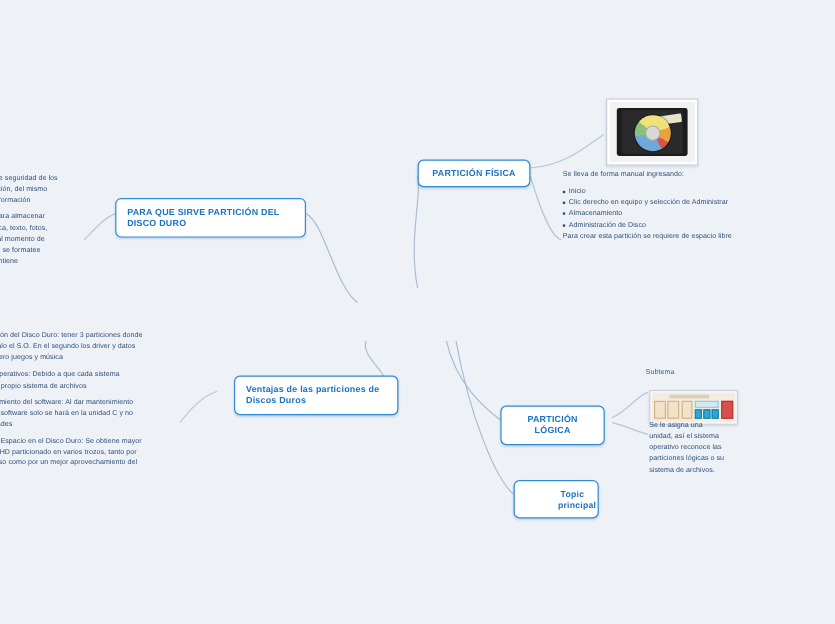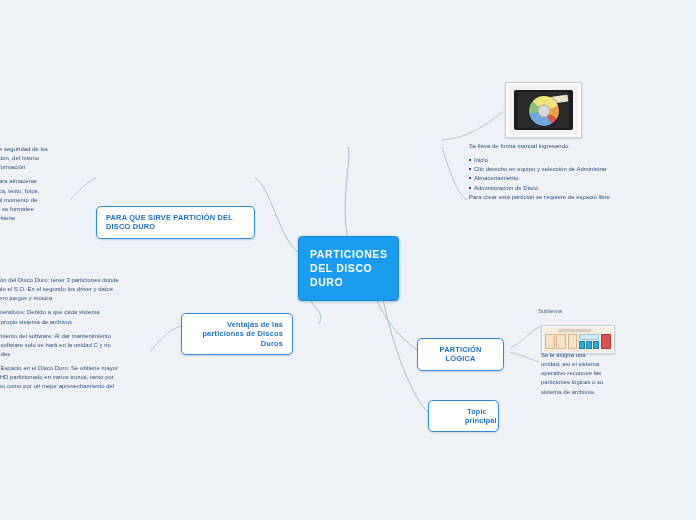--- a/index.html
+++ b/index.html
@@ -55,22 +55,22 @@
   }
   .node.small {
     font-size: 7.4px;
   }
   .node.tiny {
     font-size: 7.2px;
   }
   
   #n-center   { left: 298px; top: 236px; width: 101px; }
   #n-fisica   { left: 348px; top: 133px; width: 94px;  text-align: center; }
-  #n-paraque  { left: 96px;  top: 165px; width: 159px; margin-top: 41px; }
-  #n-ventajas { left: 181px; top: 313px; width: 112px; text-align: right; }
+  #n-paraque  { left: 96px;  top: 165px; width: 159px; }
+  #n-ventajas { left: 195px; top: 313px; width: 137px; }
   #n-logica   { left: 417px; top: 338px; width: 87px;  text-align: center; }
   #n-topic    { left: 428px; top: 400px; width: 71px;  text-align: center; padding-left: 36px; }
 
   
   .note {
     position: absolute;
     color: #2f4f7a;
     font-size: 5.9px;
     line-height: 1.55;
     letter-spacing: .05px;
@@ -177,22 +177,22 @@
       <path d="M96 178 C 86 182, 78 192, 70 200" stroke="#b4c6d8"></path>
 
       <path d="M181 326 C 168 330, 158 342, 150 352" stroke="#b4c6d8"></path>
 
       <path d="M510 348 C 524 342, 530 330, 540 327" stroke="#b4c6d8"></path>
 
       <path d="M510 352 C 524 356, 532 360, 540 362" stroke="#b4c6d8"></path>
     </g>
   </svg>
 
-  <div class="node center" id="n-center">PARTICIONES DEL DISCO DURO</div>
-
+
+  <div class="node small" id="n-fisica">PARTICIÓN FÍSICA</div>
   <div class="node small" id="n-paraque">PARA QUE SIRVE PARTICIÓN DEL DISCO DURO</div>
   <div class="node small" id="n-ventajas">Ventajas de las particiones de Discos Duros</div>
   <div class="node small" id="n-logica">PARTICIÓN LÓGICA</div>
   <div class="node tiny" id="n-topic">Topic principal</div>
 
   <div class="img-frame" id="img-hdd">
     <div class="hdd-scene">
       <div class="hdd-case"></div>
       <div class="hdd-inner"></div>
       <div class="hdd-arm"></div>

